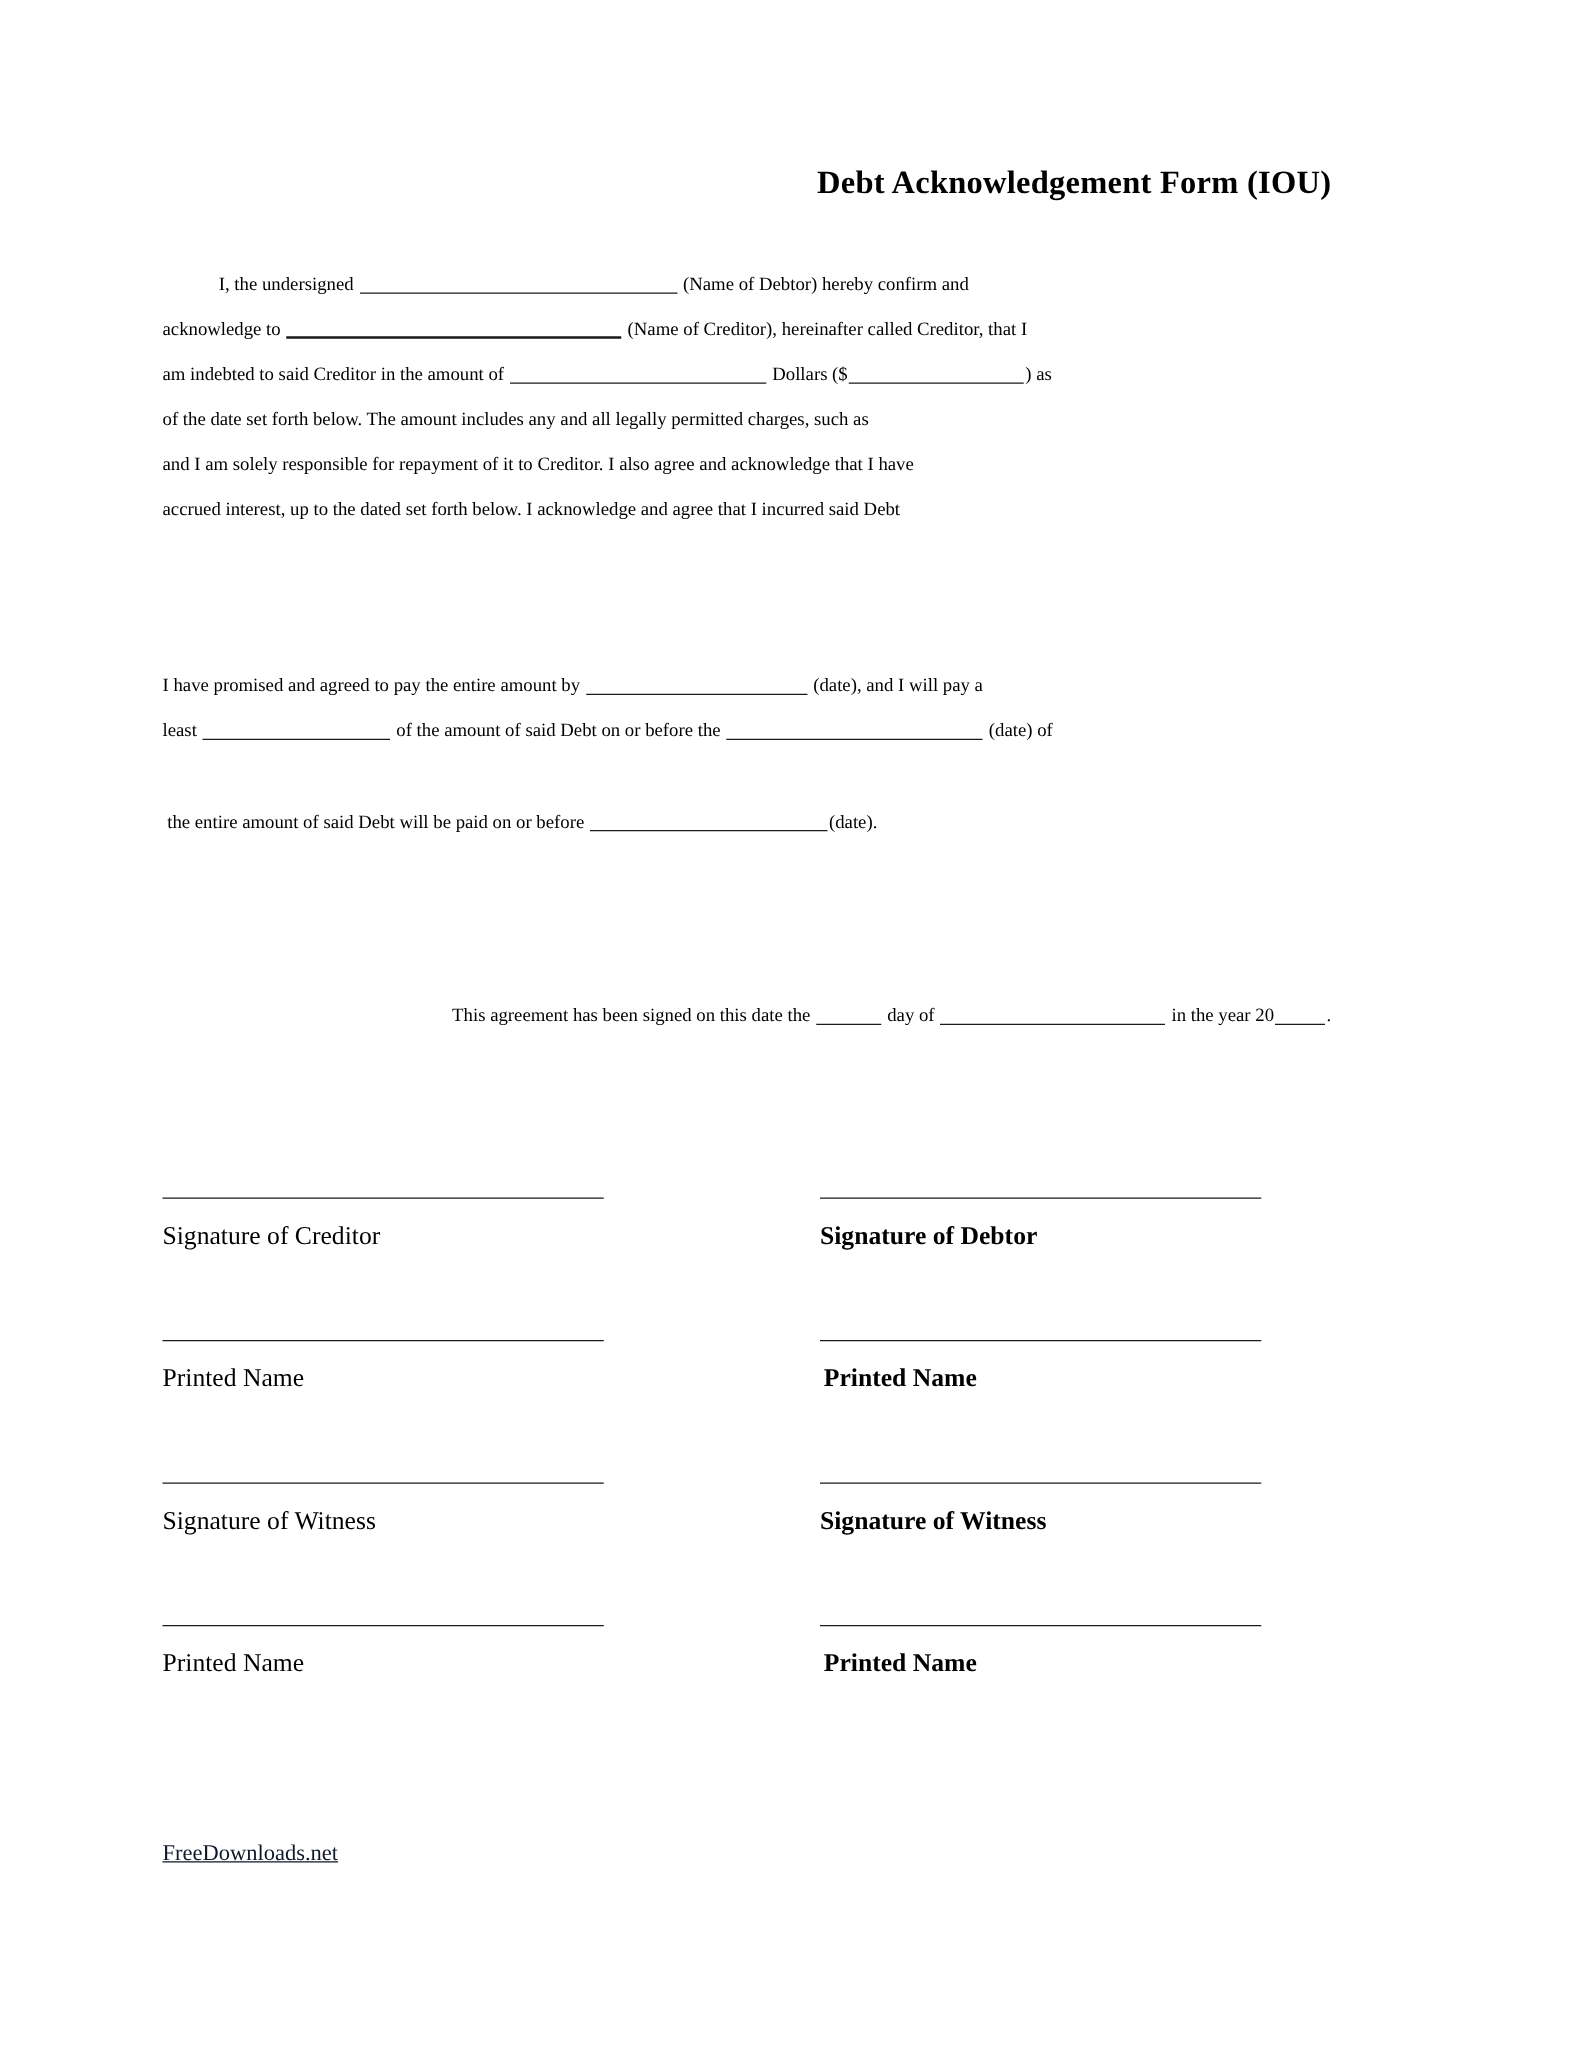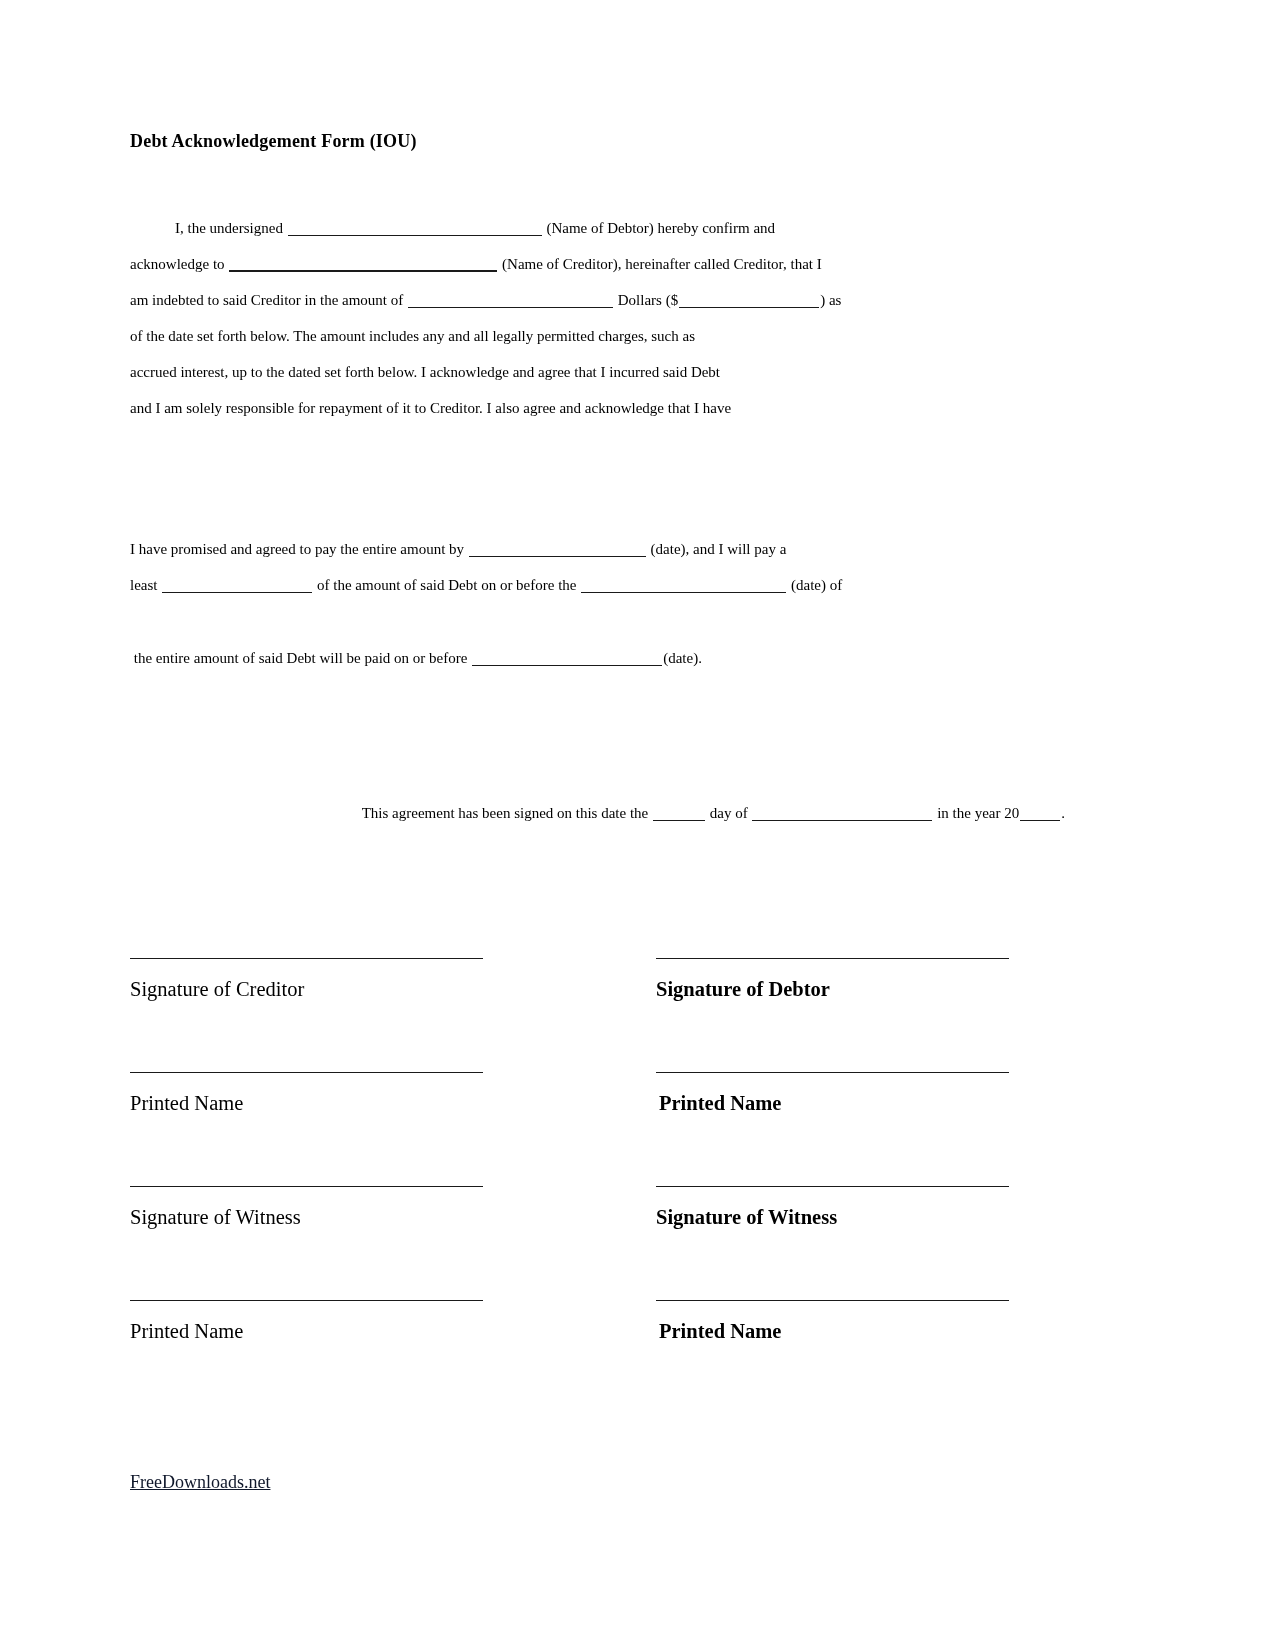--- a/index.html
+++ b/index.html
@@ -25,22 +25,22 @@
     top: 0;
     width: 935px;
   }
 
   
   .doc-title {
     position: absolute;
     left: 0;
     top: 131px;
     width: 935px;
-    text-align: left;
-    font-size: 18px;
+    text-align: right;
+    font-size: 26px;
     font-weight: bold;
     letter-spacing: 0.2px;
     white-space: pre;
   }
 
   
   .para {
     position: absolute;
     left: 0;
     width: 935px;
@@ -136,22 +136,22 @@
 <div class="page">
   <div class="sheet">
 
     <div class="doc-title">Debt Acknowledgement Form (IOU)</div>
 
     <div class="para para-1">
         <div class="line"><span>            I, the undersigned </span><span class="blank b-debtor"></span><span> (Name of Debtor) hereby confirm and</span></div>
         <div class="line"><span>acknowledge to </span><span class="blank b-creditor heavy"></span><span> (Name of Creditor), hereinafter called Creditor, that I</span></div>
         <div class="line"><span>am indebted to said Creditor in the amount of </span><span class="blank b-amount"></span><span> Dollars ($</span><span class="blank b-dollars"></span><span>) as</span></div>
         <div class="line"><span>of the date set forth below. The amount includes any and all legally permitted charges, such as</span></div>
+        <div class="line"><span>and I am solely responsible for repayment of it to Creditor. I also agree and acknowledge that I have</span></div>
         <div class="line"><span>accrued interest, up to the dated set forth below. I acknowledge and agree that I incurred said Debt</span></div>
-        <div class="line"><span>and I am solely responsible for repayment of it to Creditor. I also agree and acknowledge that I have</span></div>
       </div>
 
     <div class="para para-2">
         <div class="line"><span>I have promised and agreed to pay the entire amount by </span><span class="blank b-date1"></span><span> (date), and I will pay a</span></div>
         <div class="line"><span>least </span><span class="blank b-least"></span><span> of the amount of said Debt on or before the </span><span class="blank b-date2"></span><span> (date) of</span></div>
       </div>
 
     <div class="para para-2b">
         <div class="line"><span> the entire amount of said Debt will be paid on or before </span><span class="blank b-final"></span><span>(date).</span></div>
       </div>

